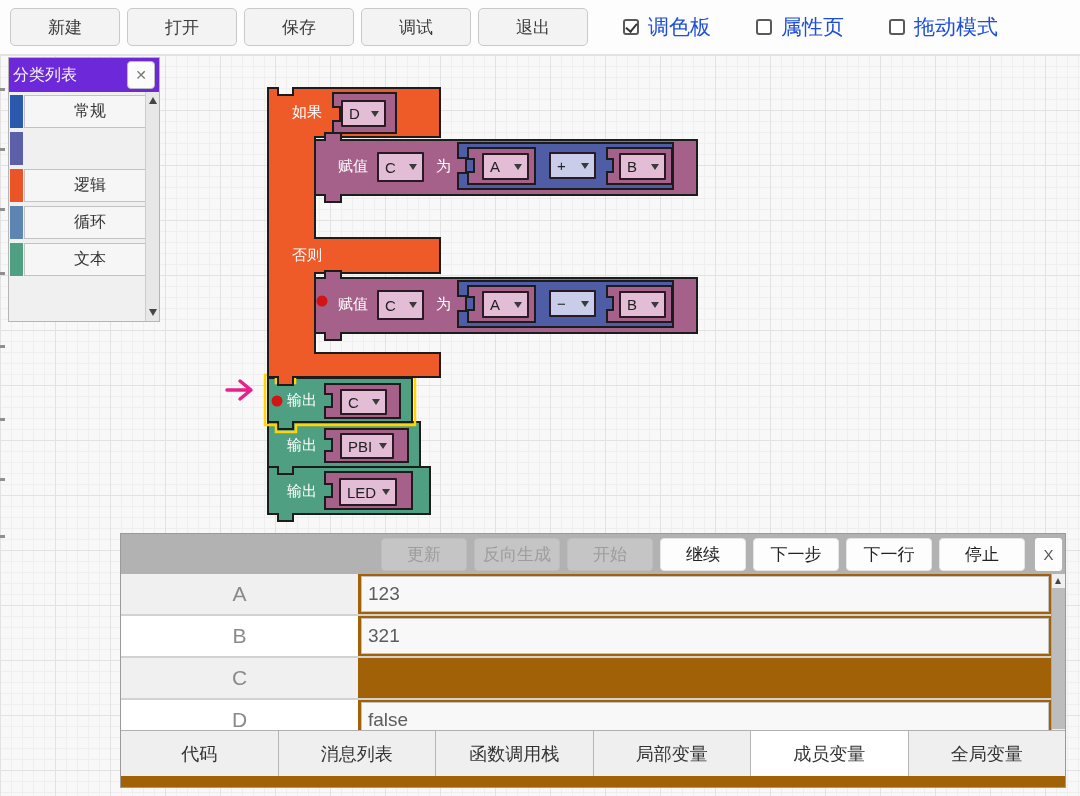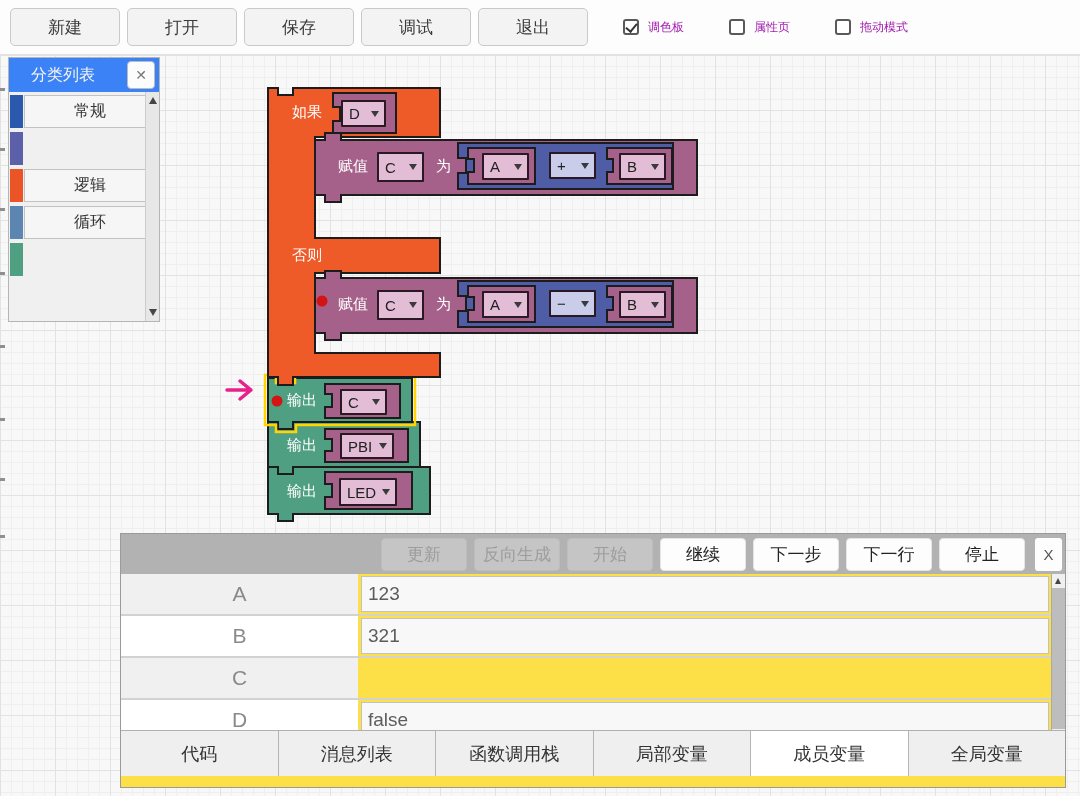--- a/index.html
+++ b/index.html
@@ -10,21 +10,21 @@
   
   .topbar { position:absolute; left:0; top:0; width:1080px; height:55px; background:#fdfdfd;
     border-bottom:1px solid #e2e2e2; display:flex; align-items:center; padding-left:10px; z-index:50; }
   .tbtn { width:110px; height:38px; margin-right:7px; background:#f3f3f3; border:1px solid #c9c9c9;
     border-radius:5px; font-size:17px; color:#3a3a3a; display:flex; align-items:center; justify-content:center; }
   .cbgroup { display:flex; align-items:center; margin-left:45px; }
   .cbgroup.first { margin-left:28px; }
   .cb { width:16px; height:16px; border:2px solid #5a5a5a; border-radius:3px; background:#fff; position:relative; }
   .cb.checked::after { content:""; position:absolute; left:3px; top:0px; width:5px; height:9px;
     border-right:2px solid #333; border-bottom:2px solid #333; transform:rotate(40deg); }
-  .cblabel { margin-left:9px; font-size:12px; color:#a21caf; }
+  .cblabel { margin-left:9px; font-size:21px; color:#1d4ed8; }
 
   
   .canvas { position:absolute; left:0; top:55px; width:1080px; height:741px; background-color:#f8f8f8;
     background-image:
       linear-gradient(#e2e2e2 1px, transparent 1px),
       linear-gradient(90deg,#e2e2e2 1px, transparent 1px),
       linear-gradient(#efefef 1px, transparent 1px),
       linear-gradient(90deg,#efefef 1px, transparent 1px);
     background-size:55px 55px,55px 55px,11px 11px,11px 11px; z-index:1; }
   .tick { position:absolute; left:0; width:5px; height:3px; background:#8f8f8f; z-index:2; }
@@ -36,40 +36,40 @@
   .dd { position:absolute; display:flex; align-items:center; justify-content:space-between;
     background:#e3bcd5; border:2px solid #2a1822; padding:0 5px 0 6px; font-size:15px; color:#222;
     z-index:6; border-radius:1px; }
   .dd.lav { background:#c9cde9; }
   .caret { width:0; height:0; border-left:4.5px solid transparent; border-right:4.5px solid transparent;
     border-top:6px solid #3a3a3a; margin-left:5px; }
 
   
   .palette { position:absolute; left:8px; top:57px; width:152px; height:265px; z-index:10;
     border:1px solid #b5b5b5; background:#f0f0f0; }
-  .pal-head { height:34px; background:#3b82f6; display:flex; align-items:center; padding-left:22px; position:relative; }
+  .pal-head { height:34px; background:#6d28d9; display:flex; align-items:center; padding-left:4px; position:relative; }
   .pal-title { color:#f5f5f5; font-size:16px; }
   .pal-close { position:absolute; right:4px; top:3px; width:28px; height:28px; background:#fcfcfc;
     border:1px solid #bbb; border-radius:4px; color:#777; font-size:14px;
     display:flex; align-items:center; justify-content:center; }
   .pal-body { position:relative; height:229px; padding:3px 3px 3px 1px; }
   .pal-row { display:flex; align-items:stretch; height:33px; margin-bottom:4px; }
   .pal-chip { width:13px; }
   .pal-btn { flex:1; margin-left:1px; background:#f6f6f6; border:1px solid #c2c2c2; font-size:16px;
     color:#333; display:flex; align-items:center; justify-content:center; }
   .pal-scroll { position:absolute; right:0; top:0; width:14px; height:229px; background:#e7e7e7;
     border-left:1px solid #ccc; }
   .arr-up { position:absolute; left:3px; top:5px; width:0; height:0;
     border-left:4px solid transparent; border-right:4px solid transparent; border-bottom:7px solid #444; }
   .arr-dn { position:absolute; left:3px; bottom:5px; width:0; height:0;
     border-left:4px solid transparent; border-right:4px solid transparent; border-top:7px solid #444; }
 
   
   .dpanel { position:absolute; left:120px; top:533px; width:946px; height:255px; z-index:20;
-    border:1px solid #9a9a9a; background:#fde047; }
+    border:1px solid #9a9a9a; background:#a16207; }
   .dbar { height:40px; background:#b2b2b2; display:flex; align-items:center; padding-left:260px; }
   .dbtn { width:86px; height:33px; margin-right:7px; border-radius:4px; font-size:17px;
     display:flex; align-items:center; justify-content:center; }
   .dbtn.off { background:#c5c5c5; color:#9d9d9d; border:1px solid #bdbdbd; }
   .dbtn.on { background:#fdfdfd; color:#222; border:1px solid #e5e5e5; }
   .dclose { width:27px; height:33px; margin-left:3px; background:#fdfdfd; border-radius:3px; color:#555;
     font-size:15px; display:flex; align-items:center; justify-content:center; }
   .vtable { position:absolute; left:0; top:40px; width:930px; height:169px; }
   .vrow { display:flex; height:42px; border-bottom:2px solid #d2d2d2; }
   .vname { width:237px; display:flex; align-items:center; justify-content:center; font-size:21px;
@@ -235,20 +235,21 @@
       <div class="pal-row">
         <div class="pal-chip" style="background:#ea5427"></div>
         <div class="pal-btn">逻辑</div>
       </div>
       <div class="pal-row">
         <div class="pal-chip" style="background:#5d85b2"></div>
         <div class="pal-btn">循环</div>
       </div>
       <div class="pal-row">
         <div class="pal-chip" style="background:#4fa083"></div>
+        <div class="pal-btn">文本</div>
       </div>
       <div class="pal-scroll">
         <div class="arr-up"></div>
         <div class="arr-dn"></div>
       </div>
     </div>
   </div>
 
   <div class="dpanel">
     <div class="dbar">

